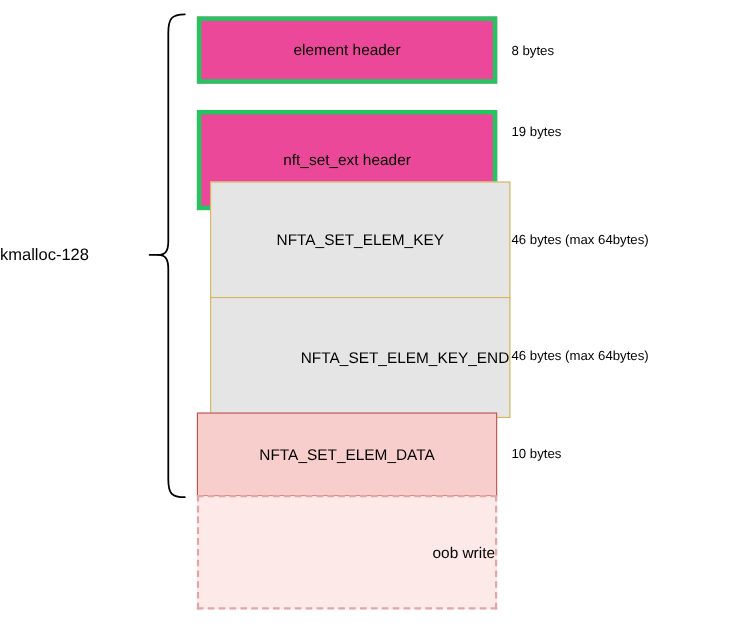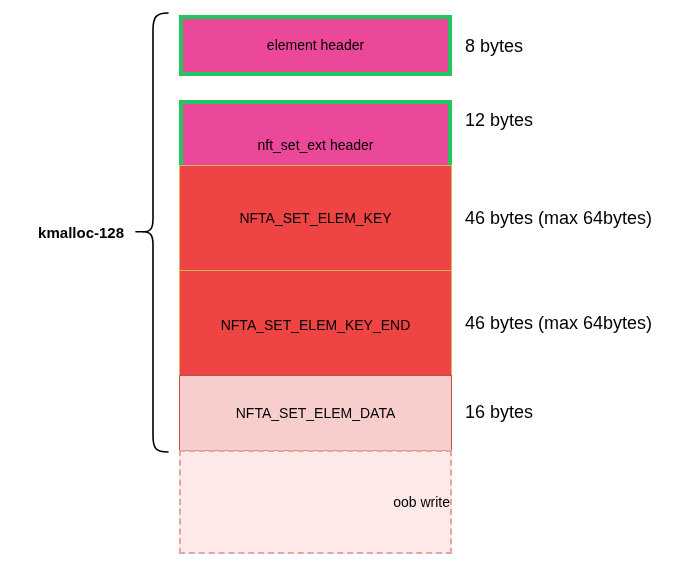--- a/index.html
+++ b/index.html
@@ -4,40 +4,40 @@
 <style>
   html,body { margin:0; padding:0; }
   body { font-family:"Liberation Sans", sans-serif; background:#ffffff; }
   .canvas {
     position:relative; width:684px; height:572px; background:#ffffff; overflow:hidden;
   }
   .brace-svg { position:absolute; left:0; top:0; pointer-events:none; }
   .bracket-label {
     position:absolute; left:0; top:232px; width:124px;
     transform:translateY(-50%);
-    text-align:right; font-size:15px; color:#000000; white-space:nowrap;font-weight:bold;
+    text-align:left; font-size:15px; color:#000000; white-space:nowrap;
   }
   .box {
     position:absolute; left:179px; width:273px; box-sizing:border-box;
     display:flex; flex-direction:column; align-items:center; justify-content:center;
     font-size:14px; line-height:1.35; color:#000000; text-align:center;
   }
   .box-blue   { background:#ec4899; border:4px solid #22c55e; }
-  .box-yellow { background:#ef4444; border:1px solid #d6b656; }
+  .box-yellow { background:#e5e5e5; border:1px solid #d6b656;margin-left:12px; }
   .box-red    { background:#f8cecc; border:1px solid #b85450; }
   .box-dashed { background:rgba(248,206,204,0.45); border:2px dashed #e2a7a5; }
   .b1 { top:15px;  height:61px; }
   .b2 { top:75px;  height:91px;margin-top:25px; }
   .b3 { top:165px; height:106px; }
-  .b4 { top:270px; height:110px; }
+  .b4 { top:270px; height:110px;align-items:flex-end; }
   .b5 { top:375px; height:76px; }
   .b6 { top:450px; height:104px;align-items:flex-end; }
   .size-label {
     position:absolute; left:465px; transform:translateY(-50%);
-    font-size:18px; color:#000000; white-space:nowrap;
+    font-size:12px; color:#000000; white-space:nowrap;
   }
   .s1 { top:46px; }
   .s2 { top:120px; }
   .s3 { top:218px; }
   .s4 { top:323px; }
   .s5 { top:412px; }
 </style>
 </head>
 <body>
 
@@ -64,18 +64,18 @@
     <span>NFTA_SET_ELEM_KEY_END</span>
   </div>
   <div class="box box-red b5">
     <span>NFTA_SET_ELEM_DATA</span>
   </div>
   <div class="box box-dashed b6">
     <span>oob write</span>
   </div>
 
   <div class="size-label s1">8 bytes</div>
-  <div class="size-label s2">12 bytes</div>
+  <div class="size-label s2">19 bytes</div>
   <div class="size-label s3">46 bytes (max 64bytes)</div>
   <div class="size-label s4">46 bytes (max 64bytes)</div>
-  <div class="size-label s5">16 bytes</div>
+  <div class="size-label s5">10 bytes</div>
 
 </div>
 
 </body></html>

